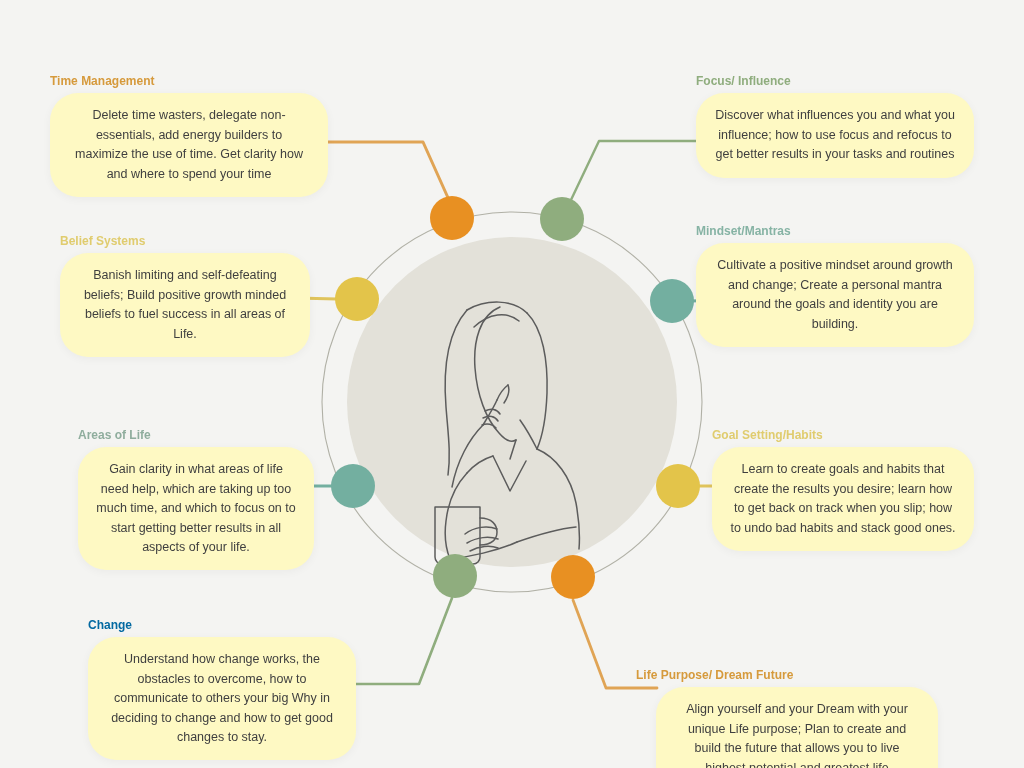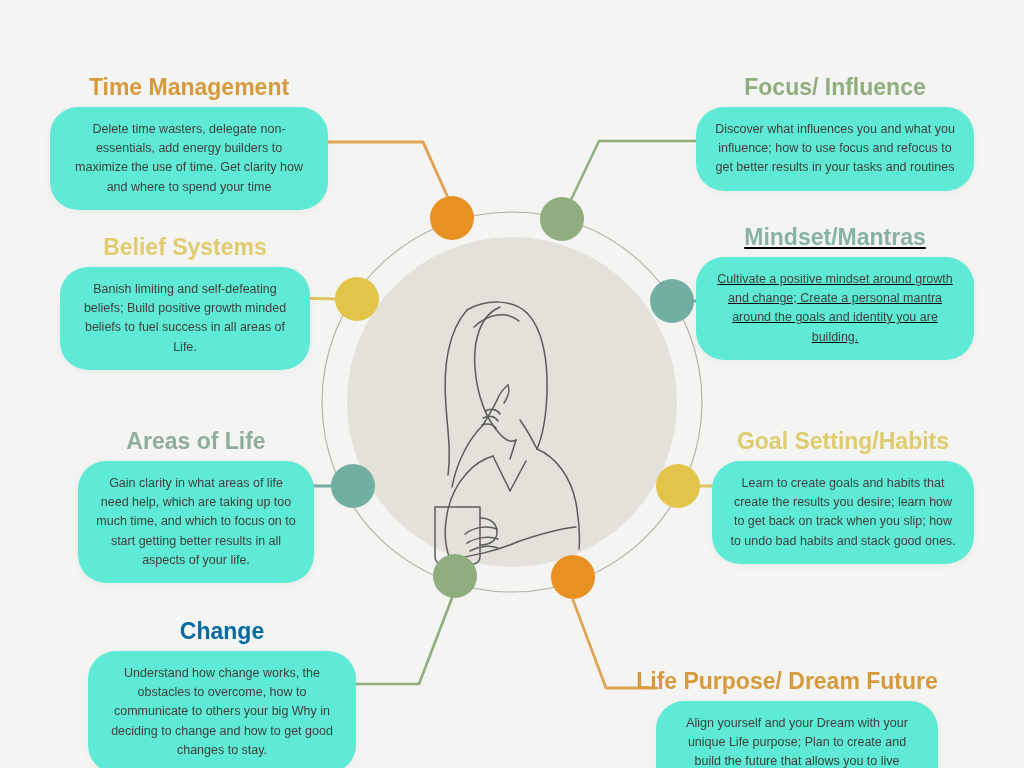--- a/index.html
+++ b/index.html
@@ -72,28 +72,28 @@
     width: 44px;
     height: 44px;
   }
 
   
   .branch {
     position: absolute;
     width: 278px;
   }
   .branch-title {
-    font-size: 23px;
+    font-size: 12px;
     font-weight: bold;
-    text-align: center;
+    text-align: left;
     margin: 0 0 5px 0;
     line-height: 1.2;
   }
   .branch-card {
-    background: #5eead4;
+    background: #fef9c3;
     border-radius: 28px;
     padding: 13px 18px;
     font-size: 12.5px;
     line-height: 1.55;
     color: #3f3f3f;
     text-align: center;
     box-shadow: 0 2px 10px rgba(0,0,0,0.045);
     box-sizing: border-box;
   }
 </style>
@@ -192,21 +192,21 @@
   <div class="branch" style="left:696px; top:74px;">
     <div class="branch-title" style="color:#8FAD7E;">Focus/ Influence</div>
     <div class="branch-card">Discover what influences you and what you influence; how to use focus and refocus to get better results in your tasks and routines</div>
   </div>
 
   <div class="branch" style="left:60px; top:234px; width:250px;">
     <div class="branch-title" style="color:#E0CC6E;">Belief Systems</div>
     <div class="branch-card">Banish limiting and self-defeating beliefs; Build positive growth minded beliefs to fuel success in all areas of Life.</div>
   </div>
 
-  <div class="branch" style="left:696px; top:224px;text-decoration:underline;">
+  <div class="branch" style="left:696px; top:224px;">
     <div class="branch-title" style="color:#86B3A4;">Mindset/Mantras</div>
     <div class="branch-card">Cultivate a positive mindset around growth and change; Create a personal mantra around the goals and identity you are building.</div>
   </div>
 
   <div class="branch" style="left:78px; top:428px; width:236px;">
     <div class="branch-title" style="color:#8FAD9D;">Areas of Life</div>
     <div class="branch-card">Gain clarity in what areas of life need help, which are taking up too much time, and  which to focus on to start getting better results in all aspects of your life.</div>
   </div>
 
   <div class="branch" style="left:712px; top:428px; width:262px;">

